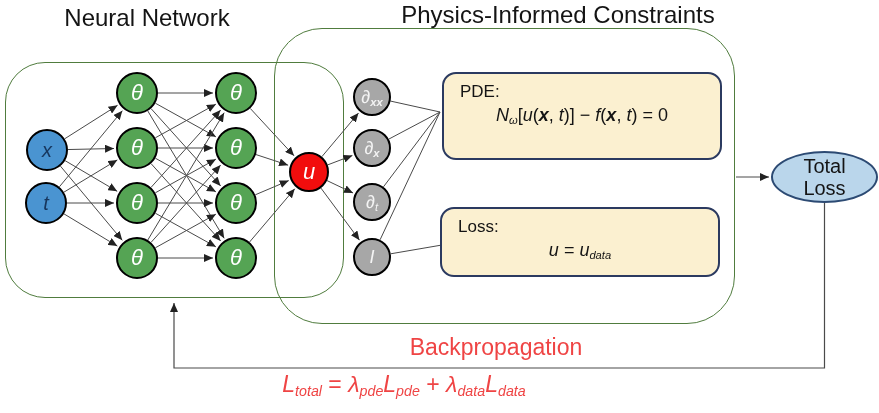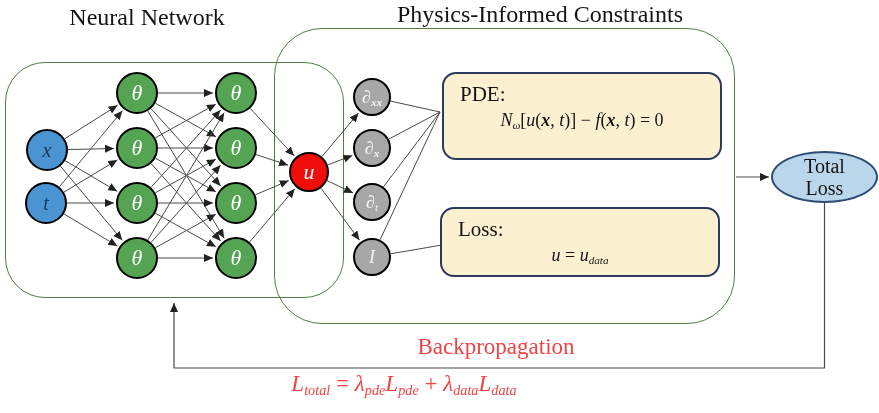--- a/index.html
+++ b/index.html
@@ -1,38 +1,38 @@
 <!DOCTYPE html>
 <html><head>
 <meta charset="utf-8">
 <style>
   html,body{margin:0;padding:0;background:#fff;}
   #canvas{
     position:relative;width:879px;height:413px;background:#ffffff;
-    font-family:Liberation Serif, serif;color:#111;overflow:hidden;
+    font-family:Liberation Sans, sans-serif;color:#111;overflow:hidden;
   }
   .frame{
     position:absolute;border:1.6px solid #507c3e;background:transparent;box-sizing:border-box;
   }
   #edges{position:absolute;left:0;top:0;}
   .node{
     position:absolute;border-radius:50%;border:2px solid #000;box-sizing:border-box;
     display:flex;align-items:center;justify-content:center;
     font-style:italic;line-height:1;
   }
   .node-input{width:42px;height:42px;background:#4a94d1;color:#17365d;font-size:20px;}
   .node-hidden{width:42px;height:42px;background:#55a454;color:#fff;font-size:22px;}
   .node-output{width:40px;height:40px;background:#f20d0d;color:#fff;font-size:22px;}
   .node-deriv{width:38px;height:38px;background:#a7a7a7;color:#f4f4f4;font-size:18px;font-style:normal;}
   .title{position:absolute;text-align:center;font-size:24px;color:#141414;white-space:nowrap;}
   .fbox{
     position:absolute;background:#fbf0d0;border:2.5px solid #2b3a60;border-radius:14px;
     box-sizing:border-box;color:#141414;
   }
-  .fbox .box-title{font-size:21px;padding:8px 2px 0 16px;}
+  .fbox .box-title{font-size:17px;padding:8px 2px 0 16px;}
   .fbox .box-formula{font-size:18px;text-align:center;margin-top:3px;}
   .ellipse{
     position:absolute;left:771px;top:151px;width:107px;height:52px;border-radius:50%;
     background:#bad6eb;border:2px solid #2c4a73;box-sizing:border-box;
     display:flex;flex-direction:column;align-items:center;justify-content:center;
     font-size:20px;line-height:1.12;color:#141414;
   }
   .caption{position:absolute;text-align:center;color:#ef4444;white-space:nowrap;}
   .sub{font-size:0.62em;position:relative;top:0.28em;letter-spacing:0;}
 </style>
@@ -85,21 +85,21 @@
       <line x1="320.9090712569288" y1="188.06779455299923" x2="359.49547518022473" y2="240.12881571935083" stroke="#4a4a4a" stroke-width="1" marker-end="url(#arrow)"></line>
       <line x1="390.5539516958147" y1="101.09278346231207" x2="440" y2="112" stroke="#4a4a4a" stroke-width="1"></line>
       <line x1="388.79197041059416" y1="139.11013331203839" x2="440" y2="112" stroke="#4a4a4a" stroke-width="1"></line>
       <line x1="383.45382869452817" y1="186.84052084547744" x2="440" y2="112" stroke="#4a4a4a" stroke-width="1"></line>
       <line x1="380.0672830489359" y1="239.7977052632984" x2="440" y2="112" stroke="#4a4a4a" stroke-width="1"></line>
       <line x1="390.7268228414521" y1="253.78968751289392" x2="442" y2="245" stroke="#4a4a4a" stroke-width="1"></line>
       <line x1="736" y1="177" x2="769" y2="177" stroke="#4a4a4a" stroke-width="1" marker-end="url(#arrow)"></line>
     </svg>
 
   <div class="title" style="left:37px;top:4px;width:220px;">Neural Network</div>
-  <div class="title" style="left:350px;top:1px;width:380px;text-align:center;">Physics-Informed Constraints</div>
+  <div class="title" style="left:368px;top:1px;width:380px;text-align:center;">Physics-Informed Constraints</div>
 
   <div class="node node-input" style="left:26px;top:129px;">
     <span>x</span>
   </div>
   <div class="node node-input" style="left:25px;top:182px;">
     <span>t</span>
   </div>
 
   <div class="node node-hidden" style="left:116px;top:72px;">
       <span>θ</span>

